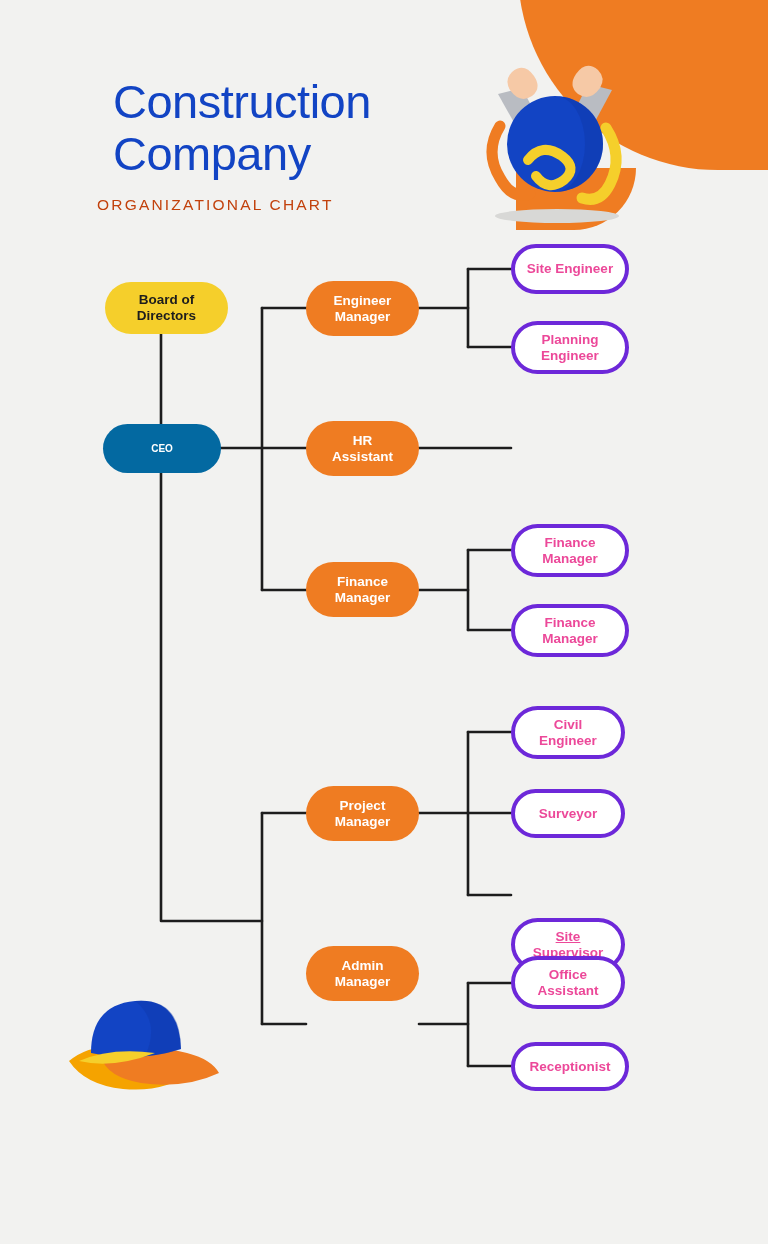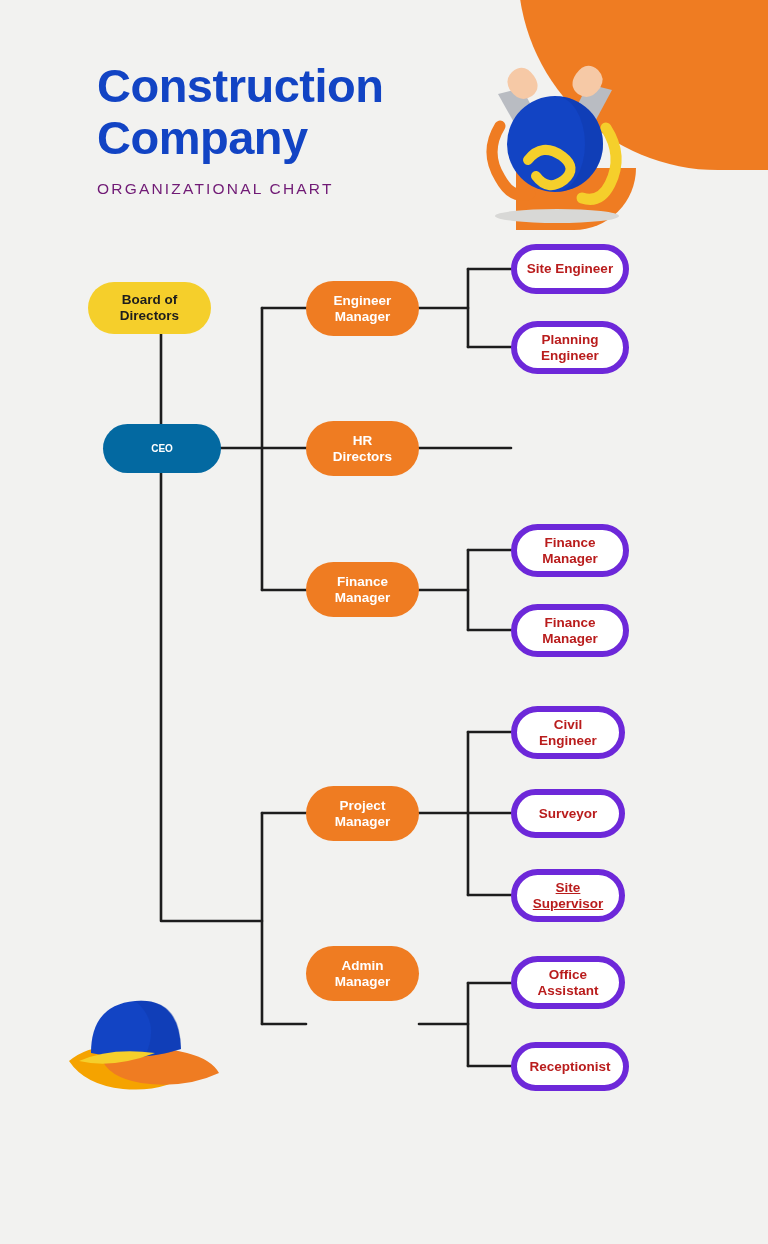--- a/index.html
+++ b/index.html
@@ -48,31 +48,31 @@
   
   .header {
     position: absolute;
     left: 97px;
     top: 60px;
     z-index: 3;
   }
   .title {
     font-size: 47px;
     line-height: 52px;
-    font-weight: bold;
+    font-weight: normal;
     color: #1244c4;
     letter-spacing: -0.5px;
-    margin: 0;
+    margin: 16px;
     white-space: pre-line;
   }
   .subtitle {
     margin-top: 16px;
     font-size: 15.5px;
     letter-spacing: 2.2px;
-    color: #701a75;
+    color: #c2410c;
   }
 
   
   .hero {
     position: absolute;
     left: 460px;
     top: 48px;
     width: 190px;
     height: 180px;
     z-index: 2;
@@ -130,22 +130,22 @@
     background: #0369a1;
     color: #ffffff;
     font-size: 10px;
   }
   .node.mid {
     background: #ef7c22;
     color: #ffffff;
   }
   .node.leaf {
     background: #ffffff;
-    color: #b91c1c;
-    border: 6px solid #6d28d9;
+    color: #ec4899;
+    border: 4px solid #6d28d9;
   }
 
   
   .footer {
     position: absolute;
     left: 0;
     bottom: 0;
     width: 768px;
     height: 105px;
     background: #2b2b2b;
@@ -247,21 +247,21 @@
 
       <path d="M419 1024 L468 1024"></path>
       <path d="M468 983 L468 1066"></path>
       <path d="M468 983 L511 983"></path>
       <path d="M468 1066 L511 1066"></path>
     </g>
   </svg>
 
   <div class="chart">
 
-    <div class="node board" style="left:88px; top:282px; width:123px; height:52px;">
+    <div class="node board" style="left:105px; top:282px; width:123px; height:52px;">
       <span>Board of
 Directors</span>
     </div>
 
     <div class="node ceo" style="left:103px; top:424px; width:118px; height:49px;">
       <span>CEO</span>
     </div>
 
     <div class="node mid" style="left:306px; top:281px; width:113px; height:55px;">
       <span>Engineer
@@ -272,21 +272,21 @@
       <span>Site Engineer</span>
     </div>
 
     <div class="node leaf" style="left:511px; top:321px; width:118px; height:53px;">
       <span>Planning
 Engineer</span>
     </div>
 
     <div class="node mid" style="left:306px; top:421px; width:113px; height:55px;">
       <span>HR
-Directors</span>
+Assistant</span>
     </div>
 
 
     <div class="node mid" style="left:306px; top:562px; width:113px; height:55px;">
       <span>Finance
 Manager</span>
     </div>
 
     <div class="node leaf" style="left:511px; top:524px; width:118px; height:53px;">
       <span>Finance
@@ -305,21 +305,21 @@
 
     <div class="node leaf" style="left:511px; top:706px; width:114px; height:53px;">
       <span>Civil
 Engineer</span>
     </div>
 
     <div class="node leaf" style="left:511px; top:789px; width:114px; height:49px;">
       <span>Surveyor</span>
     </div>
 
-    <div class="node leaf" style="left:511px; top:869px; width:114px; height:53px;text-decoration:underline;">
+    <div class="node leaf" style="left:511px; top:918px; width:114px; height:53px;text-decoration:underline;">
       <span>Site
 Supervisor</span>
     </div>
 
     <div class="node mid" style="left:306px; top:946px; width:113px; height:55px;">
       <span>Admin
 Manager</span>
     </div>
 
     <div class="node leaf" style="left:511px; top:1042px; width:118px; height:49px;">

